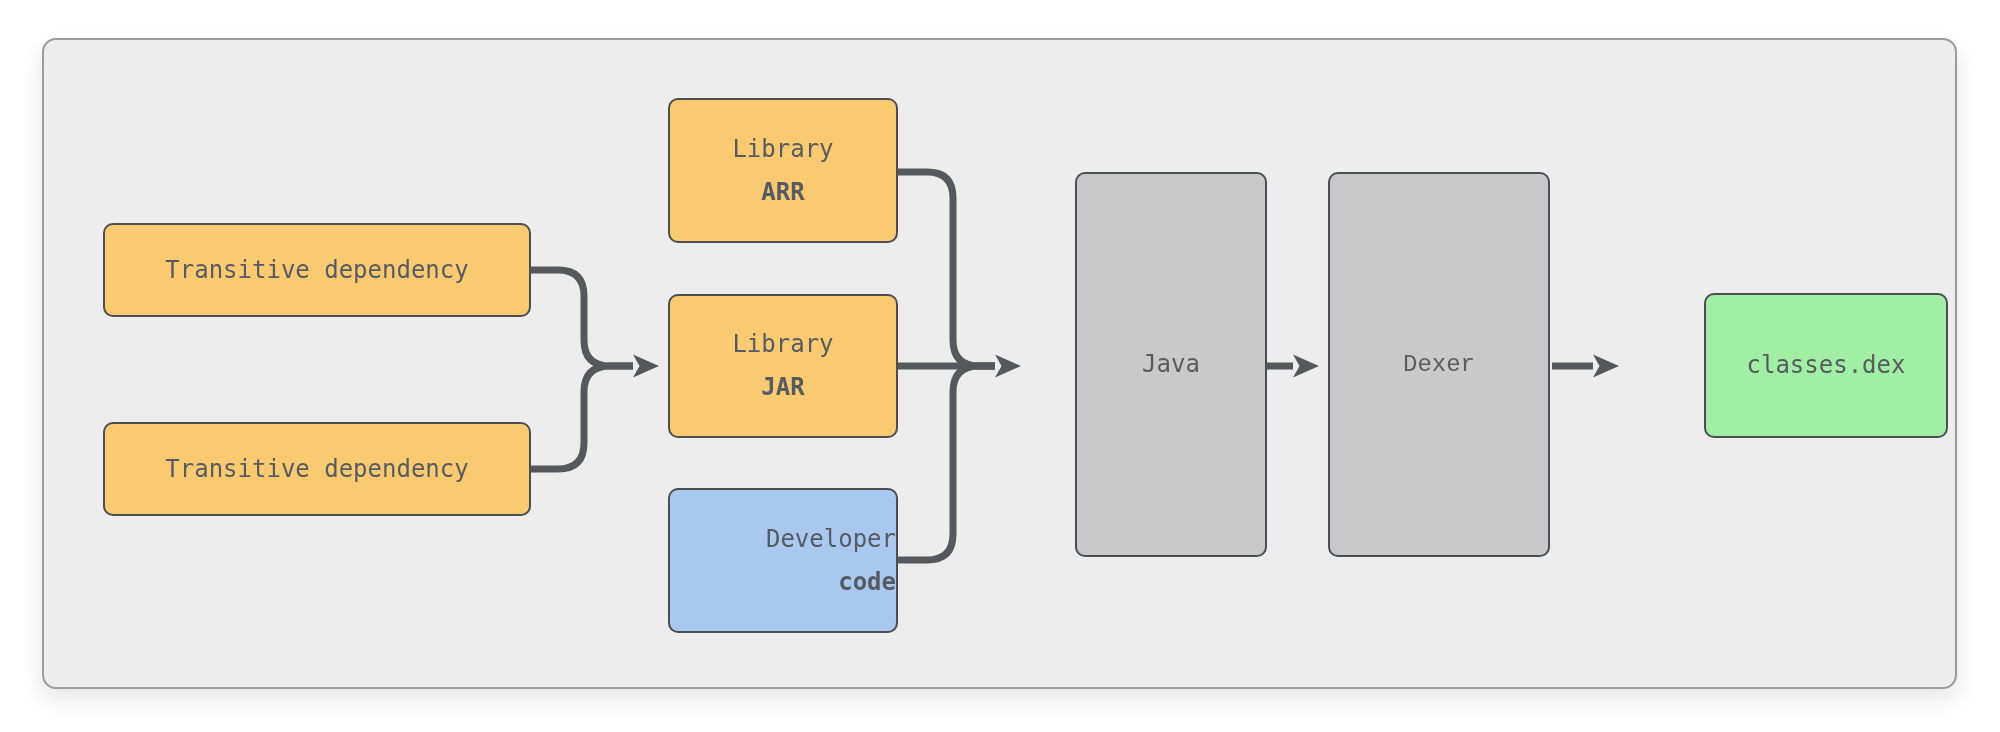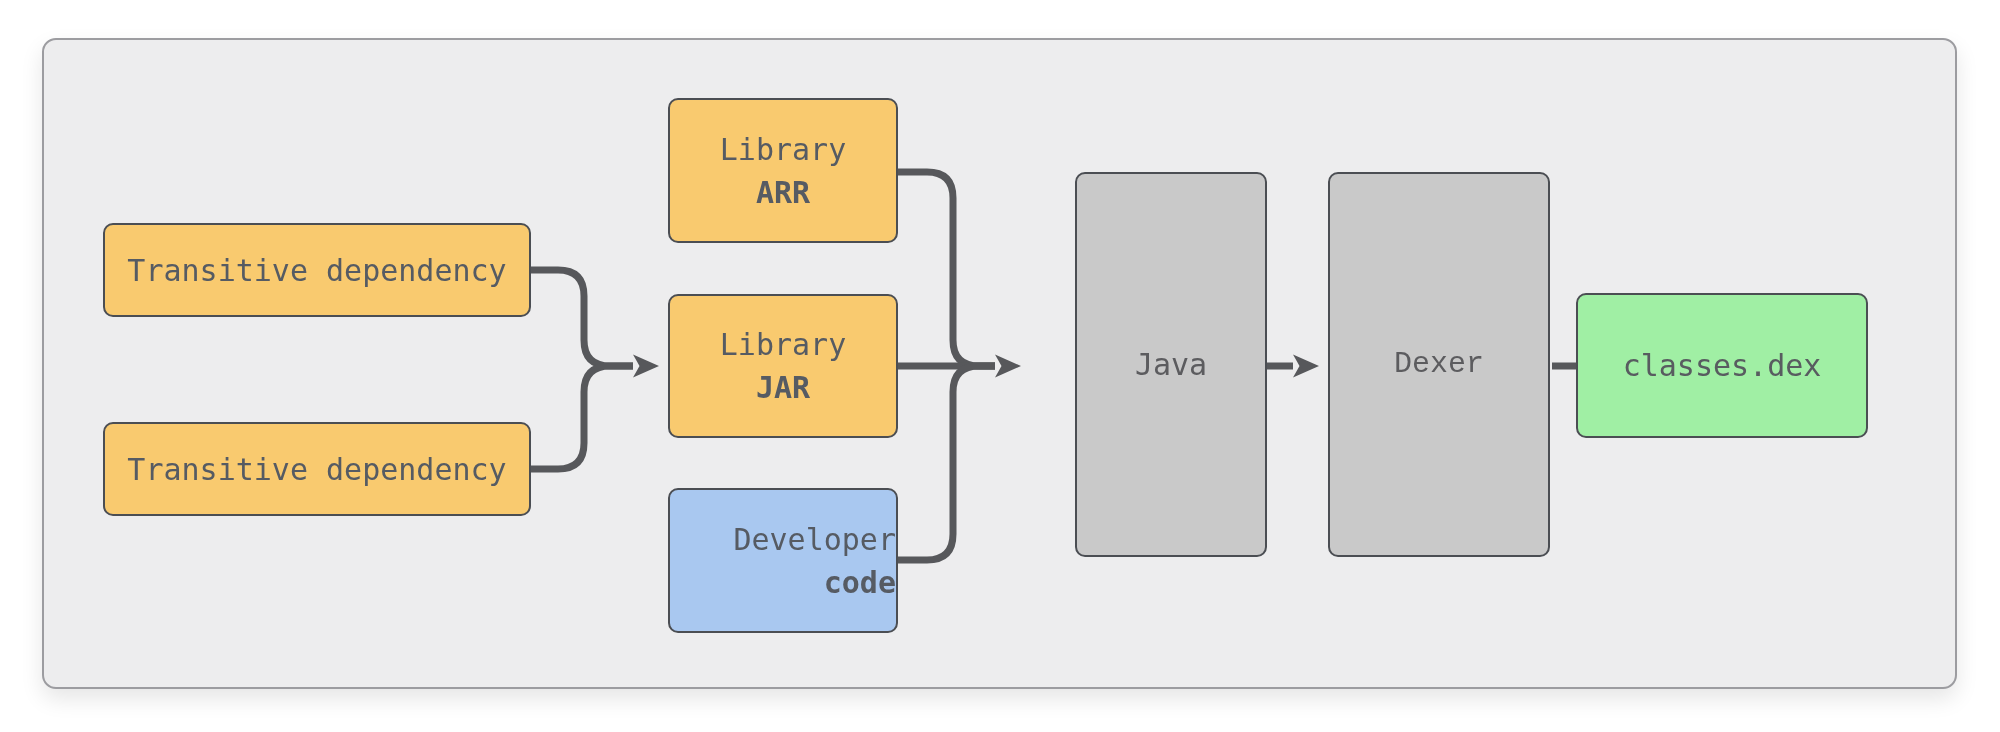--- a/index.html
+++ b/index.html
@@ -35,41 +35,41 @@
     stroke: none;
   }
   .node {
     position: absolute;
     display: flex;
     flex-direction: column;
     align-items: center;
     justify-content: center;
     border: 2.5px solid #4b4e53;
     border-radius: 10px;
-    font-size: 30px;
+    font-size: 24px;
     line-height: 43px;
     color: #565b63;
     text-align: center;
     white-space: nowrap;
   }
   .node .bold { font-weight: bold; }
   .node-yellow { background: #f9ca6f; }
   .node-blue   { background: #a9c8f0; }
   .node-gray   { background: #c9c9c9; color: #5c5c5f; }
   .node-green  { background: #a0efa4; color: #585c60; }
 
   
   .n-td1 { left: 103px;  top: 223px; width: 428px; height: 94px;  }
   .n-td2 { left: 103px;  top: 422px; width: 428px; height: 94px;  }
   .n-arr { left: 668px;  top: 98px;  width: 230px; height: 145px; }
   .n-jar { left: 668px;  top: 294px; width: 230px; height: 144px; }
   .n-dev { left: 668px;  top: 488px; width: 230px; height: 145px; align-items: flex-end; }
   .n-jc  { left: 1031px; top: 172px; width: 192px; height: 385px; margin-left: 44px; }
   .n-dx  { left: 1328px; top: 172px; width: 222px; height: 385px; font-family: Liberation Mono, monospace; }
-  .n-cd  { left: 1576px; top: 293px; width: 292px; height: 145px; }
+  .n-cd  { left: 1704px; top: 293px; width: 244px; height: 145px; }
 </style>
 </head>
 <body>
 
 <div class="panel"></div>
 
 <svg class="edge-layer" viewBox="0 0 2000 732">
 
   <path class="edge" d="M 531 270 H 558 Q 584 270 584 296 V 340 Q 584 366 610 366 H 633"></path>
 

